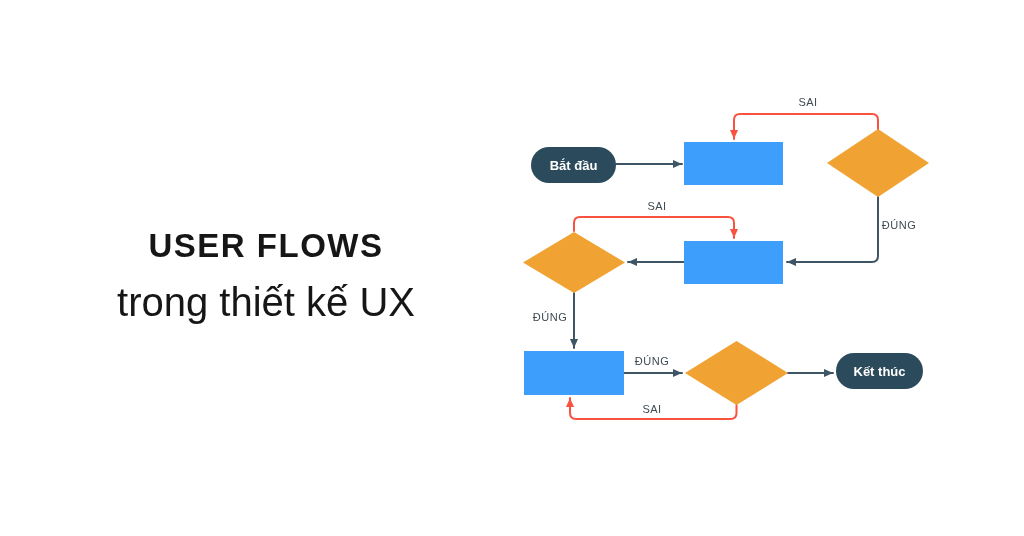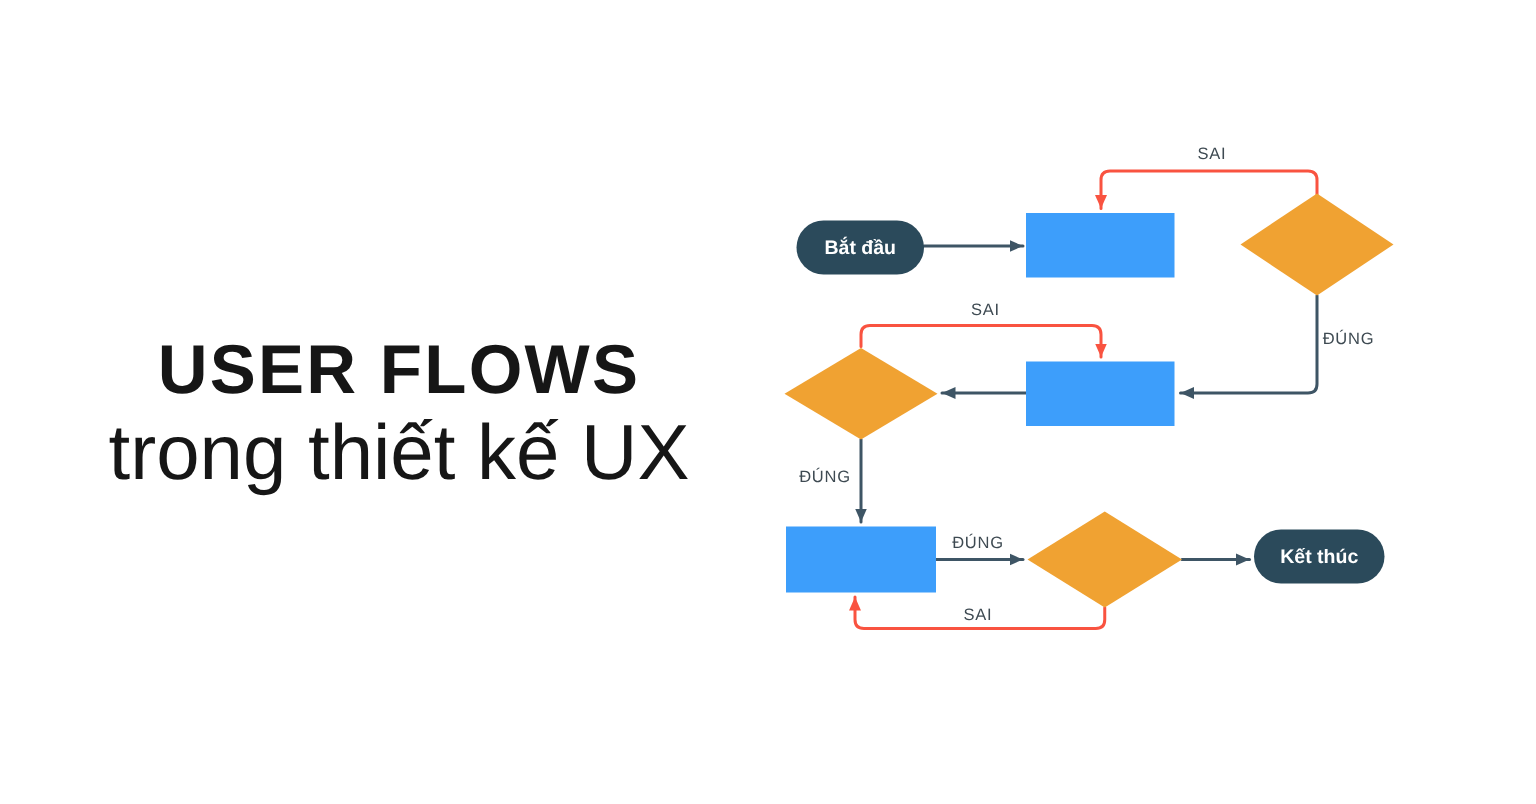--- a/index.html
+++ b/index.html
@@ -13,28 +13,28 @@
   }
   .title-block {
     position: absolute;
     left: 56px;
     top: 220px;
     width: 420px;
     text-align: center;
     color: #161616;
   }
   .title-line1 {
-    font-size: 46px;
+    font-size: 33px;
     font-weight: 700;
     letter-spacing: 1.5px;
     line-height: 52px;
     white-space: nowrap;
   }
   .title-line2 {
-    font-size: 52px;
+    font-size: 40px;
     font-weight: 400;
     letter-spacing: 0px;
     line-height: 60px;
     white-space: nowrap;
   }
   svg.flowchart { position: absolute; left: 0; top: 0; }
   .edge { fill: none; stroke-width: 2; stroke-linecap: round; }
   .edge-label {
     font-family: "Liberation Sans", sans-serif;
     font-size: 11px;

